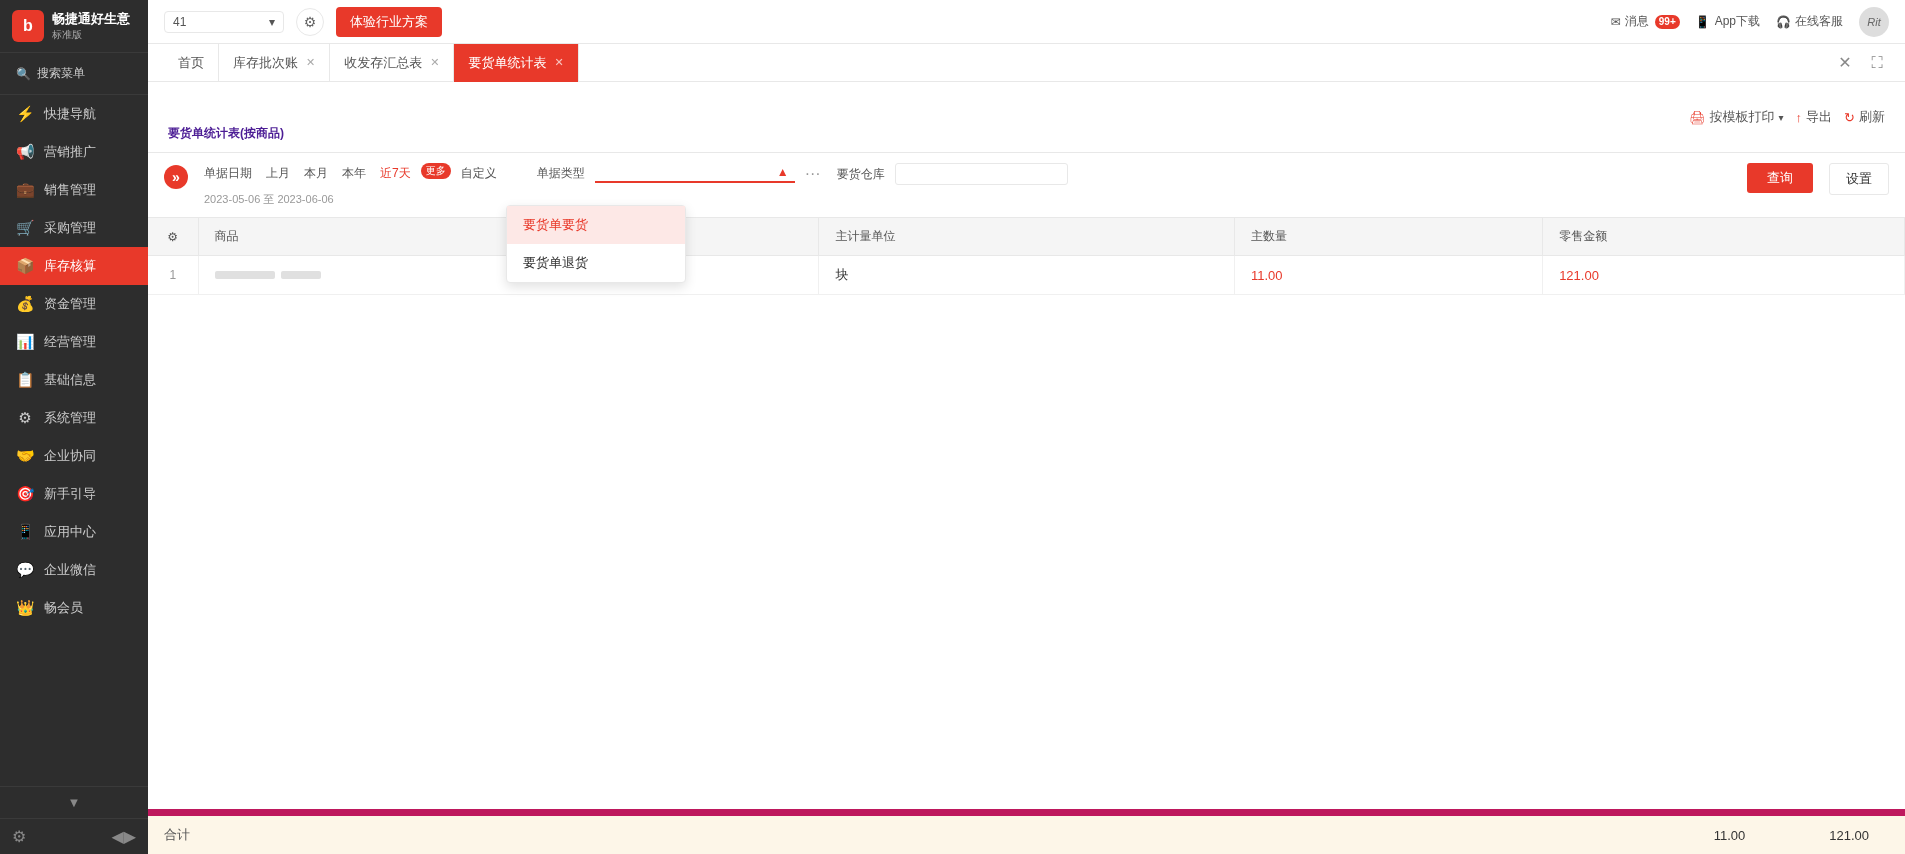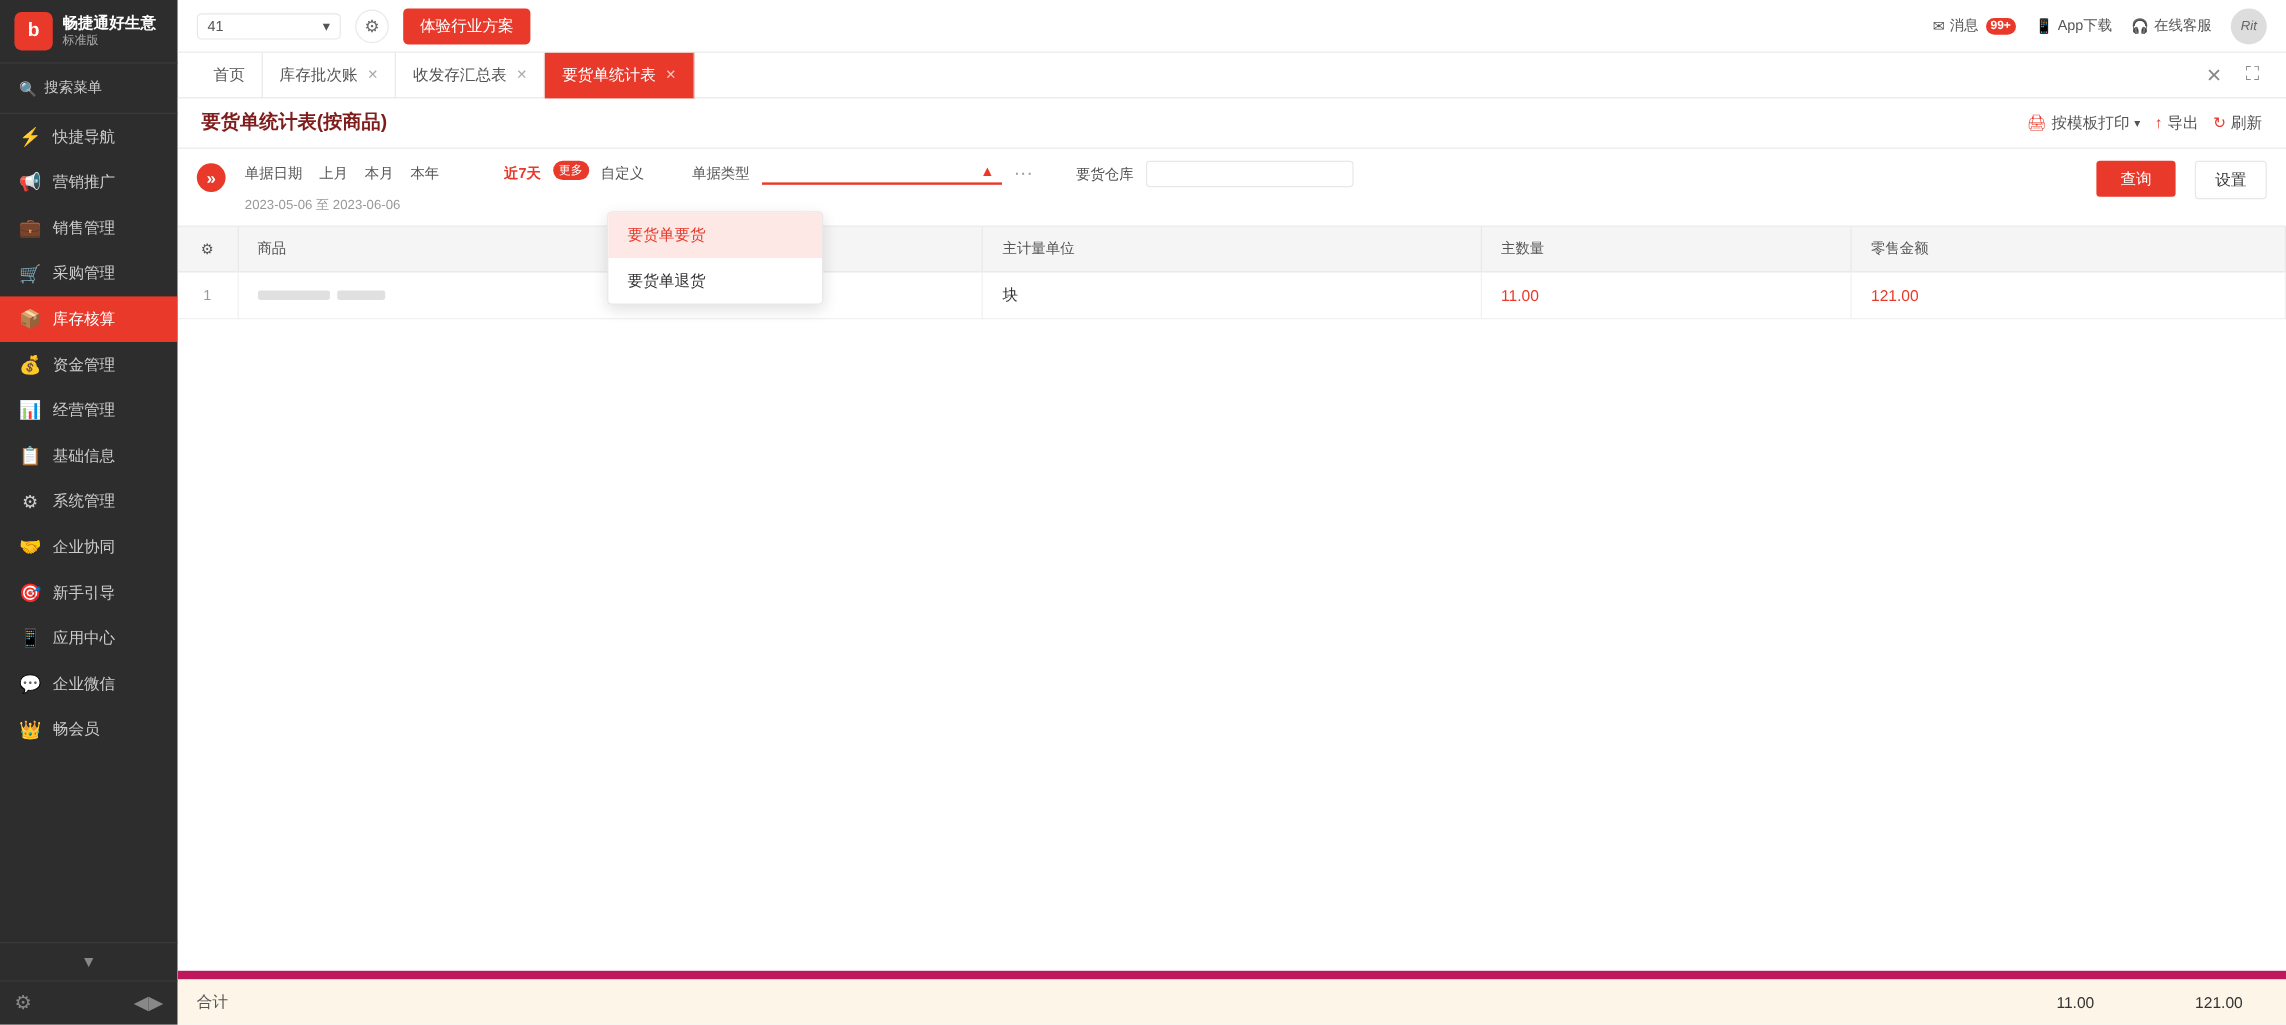--- a/index.html
+++ b/index.html
@@ -252,23 +252,24 @@
     .page-header {
       background: white;
       padding: 10px 20px;
       display: flex;
       align-items: center;
       justify-content: space-between;
       border-bottom: 1px solid #e8e8e8;
       flex-shrink: 0;
     }
     .page-title {
-      font-size: 16px;
+      font-size: 12px;
       font-weight: bold;
-      color: #7f1d1d;
+      color: #4c1d95;
+      margin-top: 33px;
     }
     .page-header-actions {
       display: flex;
       align-items: center;
       gap: 12px;
     }
     .header-action-btn {
       display: flex;
       align-items: center;
       gap: 4px;
@@ -323,21 +324,21 @@
       display: flex;
       align-items: flex-start;
       gap: 6px;
     }
     .date-shortcut {
       font-size: 12px;
       color: #555;
       cursor: pointer;
       padding: 2px 4px;
     }
-    .date-shortcut.active { color: #e8392a; font-weight: bold; margin-left: 40px; }
+    .date-shortcut.active { color: #e8392a; font-weight: normal; }
     .recent-badge {
       background: #e8392a;
       color: white;
       font-size: 10px;
       padding: 1px 5px;
       border-radius: 10px;
       cursor: pointer;
     }
     .date-range-text {
       font-size: 11px;
@@ -670,21 +671,21 @@
         <div class="filter-row">
           <span class="filter-label">单据类型</span>
           <div class="filter-select-wrapper">
             <input type="text" class="filter-select-input" value="" style="">
             <span class="filter-select-arrow">▲</span>
           </div>
           <span class="filter-more-btn">···</span>
         </div>
       </div>
 
-      <div class="filter-group" style="margin-left: 20px;">
+      <div class="filter-group" style="">
         <div class="filter-row">
           <span class="filter-label">要货仓库</span>
           <input type="text" class="warehouse-select" value="" style="">
         </div>
       </div>
 
       <button class="query-btn">查询</button>
       <button class="settings-btn">设置</button>
 
       <div class="dropdown-overlay">

